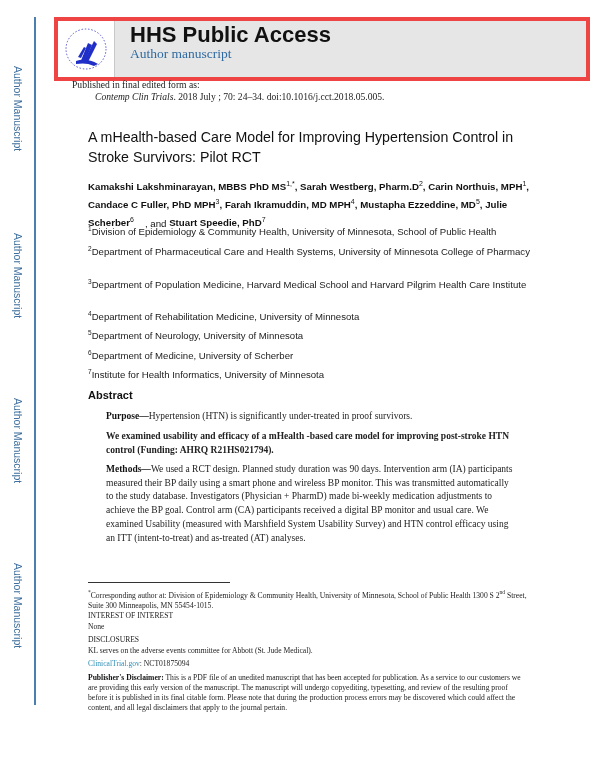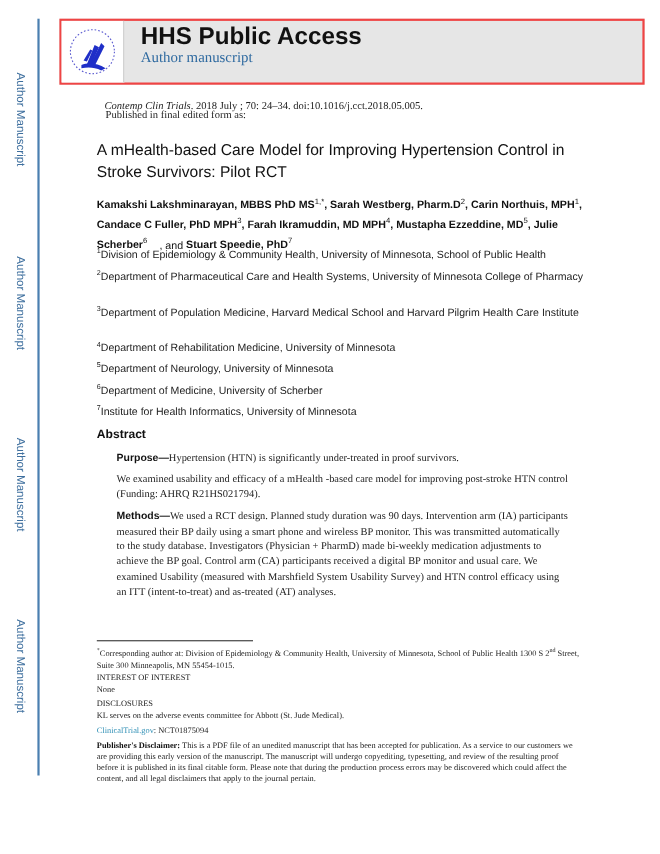--- a/index.html
+++ b/index.html
@@ -1,36 +1,36 @@
 <!DOCTYPE html>
 <html><head>
 <meta charset="utf-8">
 <style>
   html, body { margin:0; padding:0; background:#ffffff; }
   body { width:600px; height:776px; position:relative; overflow:hidden; font-family:"Liberation Serif", serif; color:#222; }
   .side-line { position:absolute; left:34px; top:17px; width:2px; height:688px; background:#4a7fb0; }
   .side-label { position:absolute; left:8px; width:20px; font-family:"Liberation Sans", sans-serif; font-size:10.5px; color:#3e6f9e; writing-mode:vertical-rl; white-space:nowrap; line-height:20px; text-align:center; }
-  .header-box { position:absolute; left:54px; top:17px; width:528px; height:56px; background:#e6e6e6; border:2px solid #ef4444; }
+  .header-box { position:absolute; left:54px; top:17px; width:528px; height:56px; background:#e6e6e6; border:4px solid #ef4444; }
   .logo-cell { position:absolute; left:0; top:0; width:56px; height:56px; background:#fff; border-right:1px solid #c8c8c8; }
   .hhs-title { position:absolute; left:72px; top:1px; font-family:"Liberation Sans", sans-serif; font-weight:bold; font-size:22px; color:#111; }
   .hhs-sub { position:absolute; left:72px; top:25px; font-size:13.5px; color:#2f6aa0; }
   .hhs-avail { position:absolute; left:72px; top:41px; font-size:10.2px; color:#2f6aa0; white-space:nowrap; }
   .hhs-avail i { font-style:italic; }
-  .pub-label { position:absolute; left:96px; top:79px; font-size:9.6px; color:#222;margin-top:20px; }
+  .pub-label { position:absolute; left:72px; top:79px; font-size:9.6px; color:#222; }
   .pub-cite { position:absolute; left:95px; top:91px; font-size:9.6px; color:#222; white-space:nowrap; }
   .pub-cite i { font-style:italic; }
   .title { position:absolute; left:88px; top:127px; width:460px; font-family:"Liberation Sans", sans-serif; font-weight:normal; font-size:14.2px; line-height:20px; color:#111; }
   .authors { position:absolute; left:88px; top:176px; width:460px; font-family:"Liberation Sans", sans-serif; font-weight:bold; font-size:9.7px; line-height:15px; color:#111; }
   .authors sup { font-weight:normal; font-size:7px; }
   .authors .and { font-weight:normal;margin-left:11px; }
   .affil { position:absolute; left:88px; width:460px; font-family:"Liberation Sans", sans-serif; font-size:9.6px; line-height:14px; color:#222; }
   .affil sup { font-size:6.5px; }
   .abstract-h { position:absolute; left:88px; top:389px; font-family:"Liberation Sans", sans-serif; font-weight:bold; font-size:11px; color:#111; }
   .abs-p { position:absolute; left:106px; width:412px; font-size:9.5px; line-height:13.7px; color:#222; }
-  .abs-p b { font-family:Liberation Sans, sans-serif; font-weight:bold; color:#111; }
+  .abs-p b { font-family:Liberation Serif, serif; font-weight:bold; color:#111; }
   .fn-rule { position:absolute; left:88px; top:582px; width:142px; height:1px; background:#333; }
   .fn { position:absolute; left:88px; width:440px; font-size:7.6px; line-height:10px; color:#222; }
   .fn sup { font-size:5.5px; }
   .fn .link { color:#2f8fb5; }
   .fn b { font-weight:bold; color:#111; }
 </style>
 </head>
 <body>
 
 <div class="side-line"></div>
@@ -65,21 +65,21 @@
 <div class="affil" style="top:222px;"><sup>1</sup><span>Division of Epidemiology &amp; Community Health, University of Minnesota, School of Public Health</span></div>
 <div class="affil" style="top:242px;"><sup>2</sup><span>Department of Pharmaceutical Care and Health Systems, University of Minnesota College of Pharmacy</span></div>
 <div class="affil" style="top:275px;"><sup>3</sup><span>Department of Population Medicine, Harvard Medical School and Harvard Pilgrim Health Care Institute</span></div>
 <div class="affil" style="top:307px;"><sup>4</sup><span>Department of Rehabilitation Medicine, University of Minnesota</span></div>
 <div class="affil" style="top:326px;"><sup>5</sup><span>Department of Neurology, University of Minnesota</span></div>
 <div class="affil" style="top:346px;"><sup>6</sup><span>Department of Medicine, University of Scherber</span></div>
 <div class="affil" style="top:365px;"><sup>7</sup><span>Institute for Health Informatics, University of Minnesota</span></div>
 
 <div class="abstract-h">Abstract</div>
 <div class="abs-p" style="top:410px;"><b>Purpose—</b><span>Hypertension (HTN) is significantly under-treated in proof survivors.</span></div>
-<div class="abs-p" style="top:430px;">We examined usability and efficacy of a mHealth -based care model for improving post-stroke HTN control (Funding: AHRQ R21HS021794).</div>
+<div class="abs-p" style="top:430px;font-weight:bold;">We examined usability and efficacy of a mHealth -based care model for improving post-stroke HTN control (Funding: AHRQ R21HS021794).</div>
 <div class="abs-p" style="top:463px;"><b>Methods—</b><span>We used a RCT design. Planned study duration was 90 days. Intervention arm (IA) participants measured their BP daily using a smart phone and wireless BP monitor. This was transmitted automatically to the study database. Investigators (Physician + PharmD) made bi-weekly medication adjustments to achieve the BP goal. Control arm (CA) participants received a digital BP monitor and usual care. We examined Usability (measured with Marshfield System Usability Survey) and HTN control efficacy using an ITT (intent-to-treat) and as-treated (AT) analyses.</span></div>
 
 <div class="fn-rule"></div>
 <div class="fn" style="top:587px;"><sup>*</sup><span>Corresponding author at: Division of Epidemiology &amp; Community Health, University of Minnesota, School of Public Health 1300 S 2</span><sup>nd</sup><span> Street, Suite 300 Minneapolis, MN 55454-1015.</span></div>
 <div class="fn" style="top:611px;">INTEREST OF INTEREST</div>
 <div class="fn" style="top:622px;">None</div>
 <div class="fn" style="top:635px;">DISCLOSURES</div>
 <div class="fn" style="top:646px;">KL serves on the adverse events committee for Abbott (St. Jude Medical).</div>
 <div class="fn" style="top:659px;"><span class="link">ClinicalTrial.gov</span><span>: NCT01875094</span></div>
 <div class="fn" style="top:673px;"><b>Publisher's Disclaimer:</b><span> This is a PDF file of an unedited manuscript that has been accepted for publication. As a service to our customers we are providing this early version of the manuscript. The manuscript will undergo copyediting, typesetting, and review of the resulting proof before it is published in its final citable form. Please note that during the production process errors may be discovered which could affect the content, and all legal disclaimers that apply to the journal pertain.</span></div>

